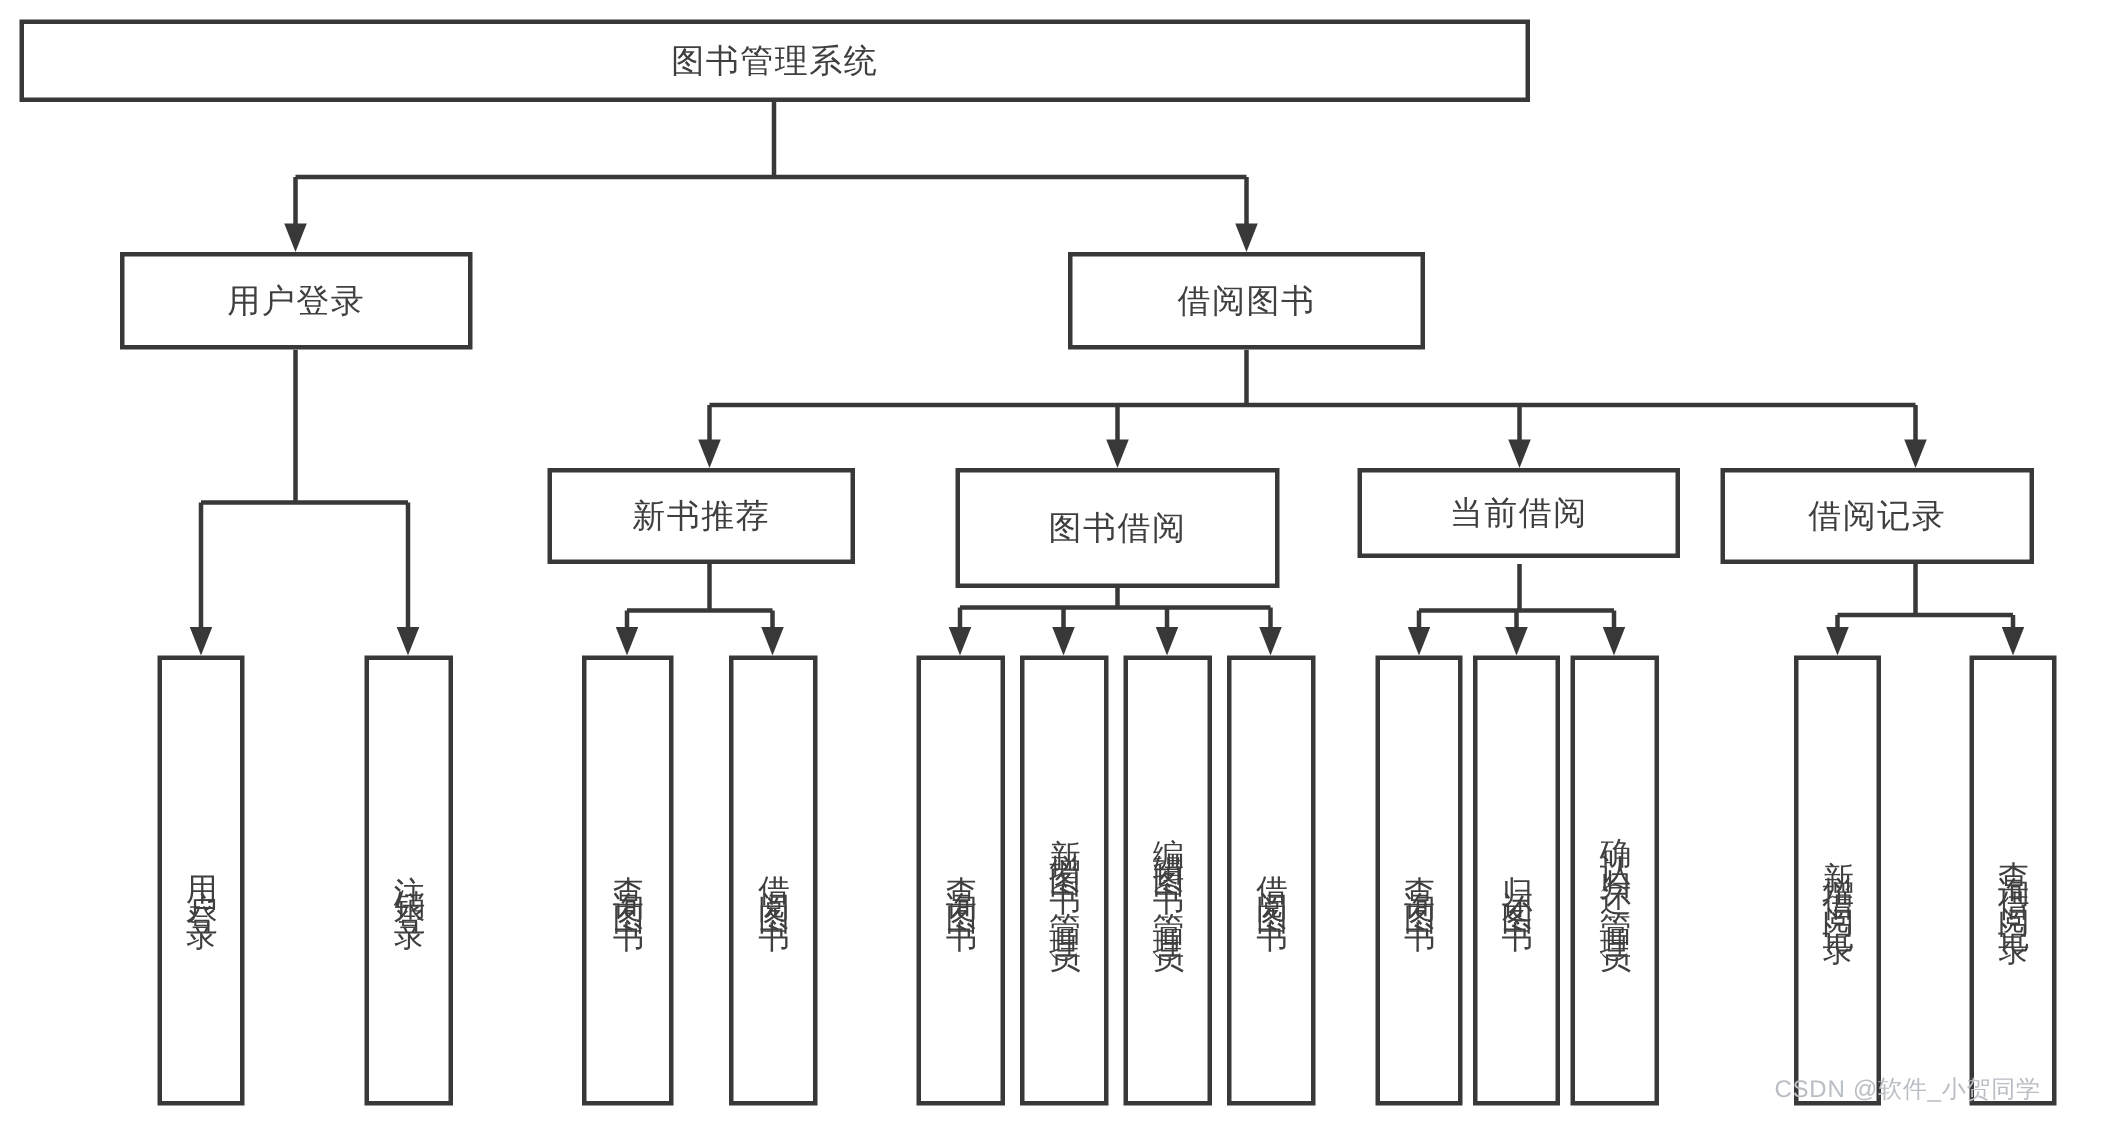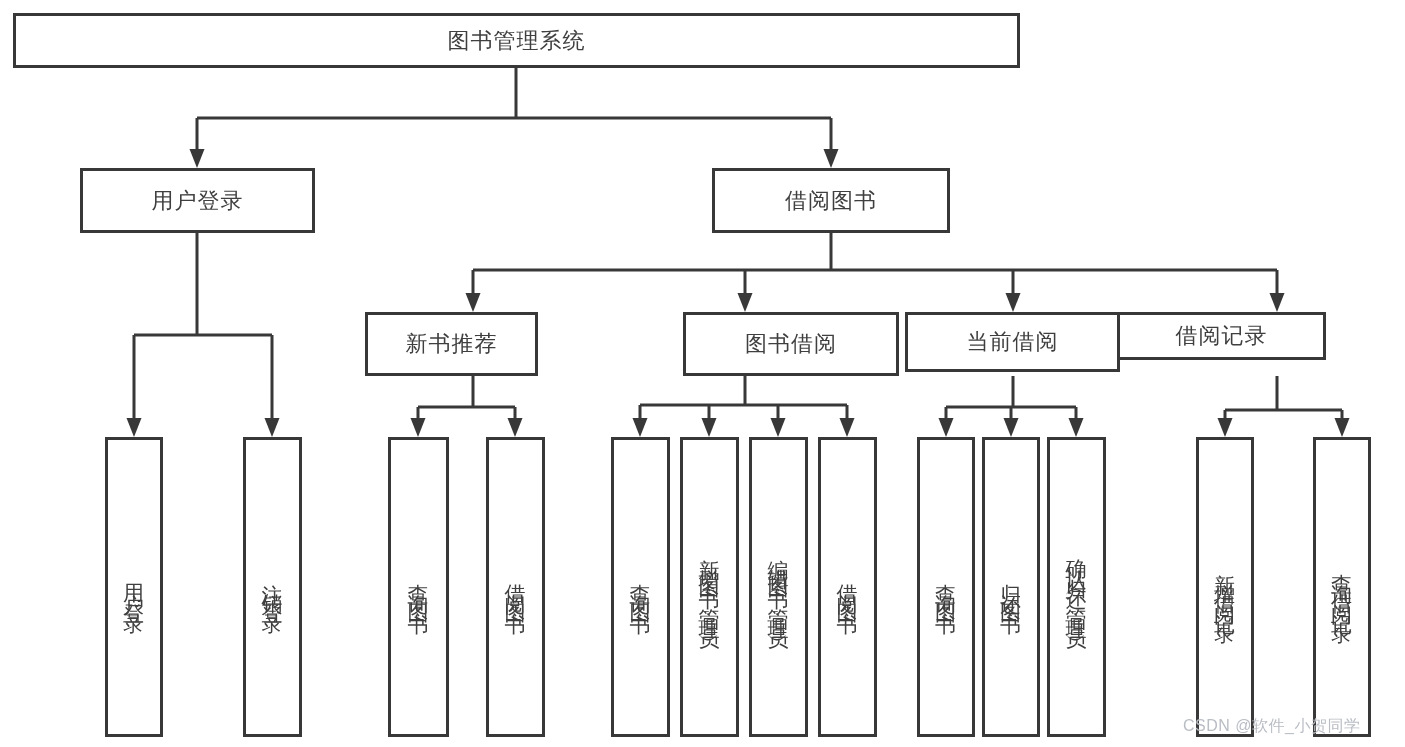--- a/index.html
+++ b/index.html
@@ -114,30 +114,30 @@
     <span>图书管理系统</span>
   </div>
 
   <div class="node" style="left:80px; top:168px; width:235px; height:65px;">
     <span>用户登录</span>
   </div>
   <div class="node" style="left:712px; top:168px; width:238px; height:65px;">
     <span>借阅图书</span>
   </div>
 
-  <div class="node" style="left:365px; top:312px; width:173px; height:64px;">
+  <div class="node" style="left:365px; top:312px; width:205px; height:64px;">
     <span>新书推荐</span>
   </div>
-  <div class="node" style="left:637px; top:312px; width:216px; height:64px;margin-left:46px;">
+  <div class="node" style="left:637px; top:312px; width:216px; height:80px;">
     <span>图书借阅</span>
   </div>
   <div class="node" style="left:905px; top:312px; width:215px; height:60px;">
     <span>当前借阅</span>
   </div>
-  <div class="node" style="left:1117px; top:312px; width:209px; height:48px;">
+  <div class="node" style="left:1147px; top:312px; width:209px; height:64px;">
     <span>借阅记录</span>
   </div>
 
   <div class="node leaf" style="left:105px; top:437px; width:58px; height:300px;">
     <span class="vtext">用户登录</span>
   </div>
   <div class="node leaf" style="left:243px; top:437px; width:59px; height:300px;">
     <span class="vtext">注销登录</span>
   </div>
 

